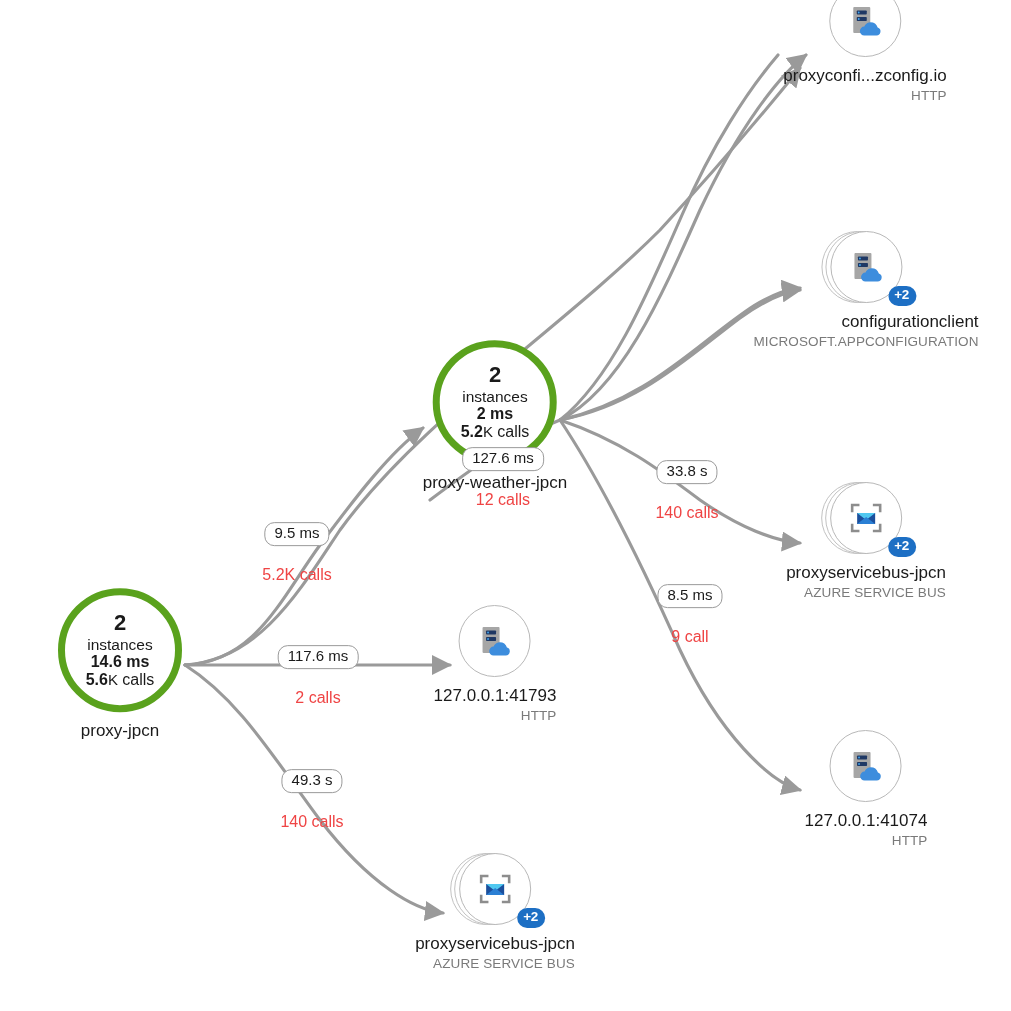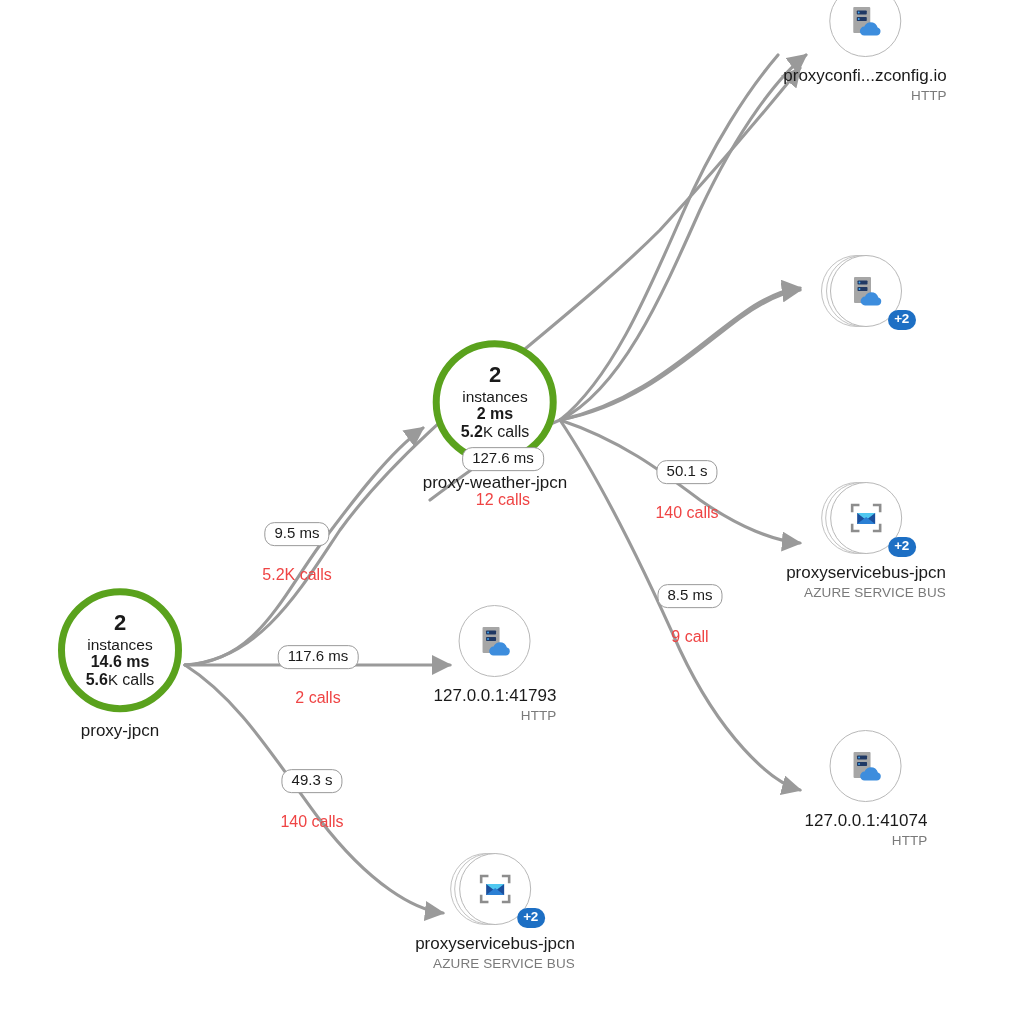--- a/index.html
+++ b/index.html
@@ -259,20 +259,24 @@
           <rect x="8" y="6" width="17" height="26" rx="1" fill="#a6a6a6"></rect>
           <rect x="11.5" y="9.5" width="10" height="4" rx="0.7" fill="#1f3864"></rect>
           <rect x="11.5" y="16" width="10" height="4" rx="0.7" fill="#1f3864"></rect>
           <circle cx="13.5" cy="11.5" r="0.9" fill="#3fa9f5"></circle>
           <circle cx="13.5" cy="18" r="0.9" fill="#3fa9f5"></circle>
           <path d="M20 33 a6.6 6.6 0 0 1 6.2-8.8 a7.6 7.6 0 0 1 7.2 5.2 a4.1 4.1 0 0 1 -1.2 8.0 h-12.2 a4.4 4.4 0 0 1 0 -8.8 z" transform="translate(-1,-3)" fill="#3d8ddd"></path>
         </svg>
       </div>
       <div class="badge">+2</div>
     </div>
+    <div class="caption">
+      <div class="name">configurationclient</div>
+      <div class="type">MICROSOFT.APPCONFIGURATION</div>
+    </div>
   </div>
 
   <div class="node" style="left:866px; top:542px;">
     <div class="dep-wrap">
       <div class="stack-c stack-1"></div>
       <div class="stack-c stack-2"></div>
       <div class="dep-circle">
         <svg width="38" height="38" viewBox="0 0 38 38">
           <g fill="none" stroke="#8d8d8d" stroke-width="2.6" stroke-linecap="square">
             <path d="M5 12 V6 H11"></path>
@@ -370,21 +374,21 @@
     <span class="pill">49.3 s</span>
     <span class="cnt">140 calls</span>
   </div>
 
   <div class="elabel" style="left:503px; top:478px;">
     <span class="pill">127.6 ms</span>
     <span class="cnt">12 calls</span>
   </div>
 
   <div class="elabel" style="left:687px; top:491px;">
-    <span class="pill">50.1 s</span>
+    <span class="pill">33.8 s</span>
     <span class="cnt">140 calls</span>
   </div>
 
   <div class="elabel" style="left:690px; top:615px;">
     <span class="pill">8.5 ms</span>
     <span class="cnt">9 call</span>
   </div>
 
 </div>
 

